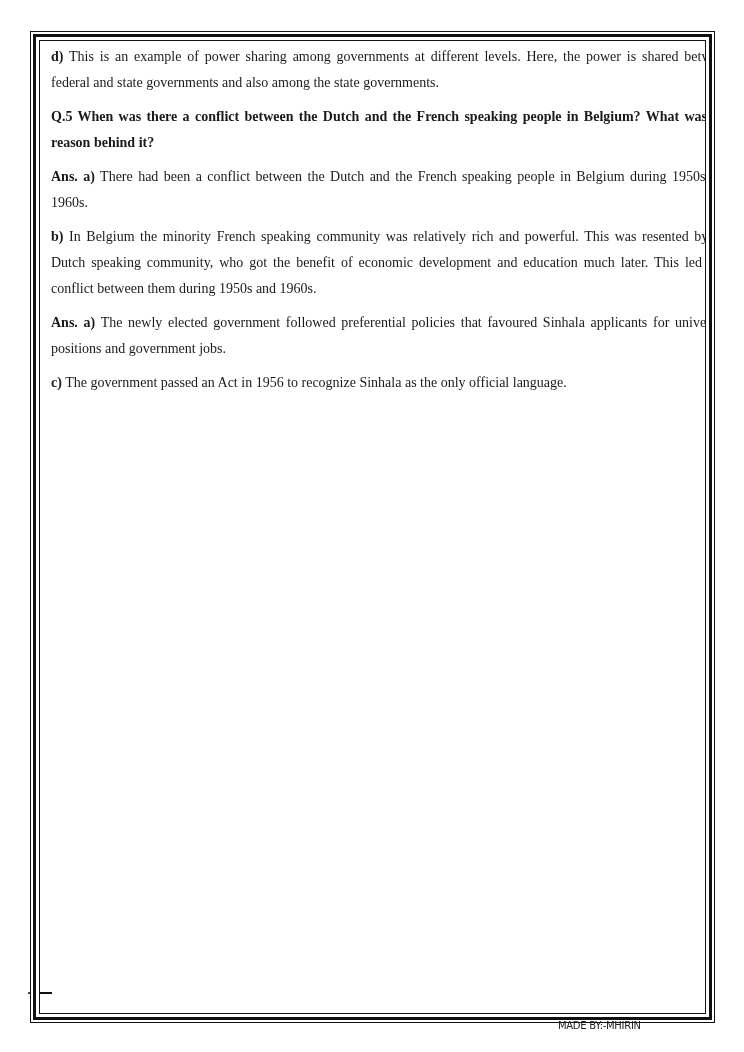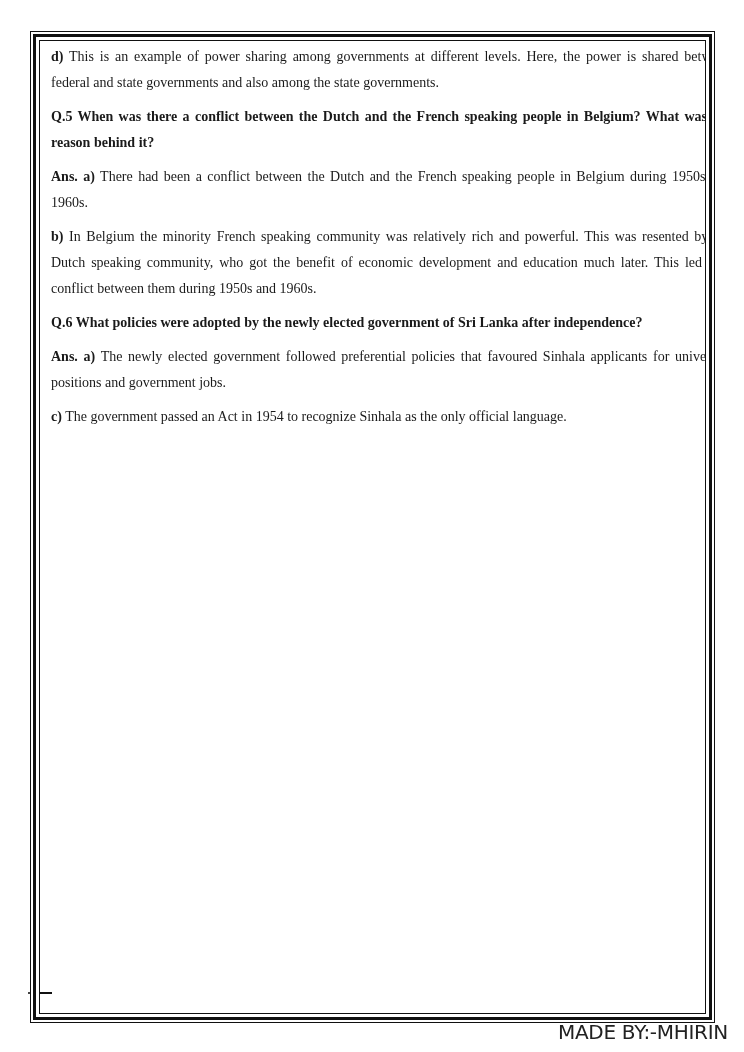--- a/index.html
+++ b/index.html
@@ -75,45 +75,44 @@
       top: 992px;
       width: 2px;
       height: 2px;
       background: #444;
     }
     .footer {
       position: absolute;
       left: 558px;
       top: 1020px;
       font-family: "DejaVu Sans", "Liberation Sans", sans-serif;
-      font-size: 20px;
+      font-size: 10px;
       letter-spacing: -0.3px;
       color: #222;
     }
   </style>
 </head>
 <body>
 
 <div class="border-outer"></div>
 <div class="border-mid"></div>
 <div class="border-inner"></div>
 
 <div class="content">
   <p class="para"><b>d)</b><span> This is an example of power sharing among governments at different levels.   Here, the power is shared between federal and state governments and also among the state governments.</span></p>
 
   <p class="para q"><span>Q.5 When was there a conflict between the Dutch and the French speaking people in Belgium? What was the reason behind it?</span></p>
 
   <p class="para"><b>Ans. a)</b><span> There had been a conflict between the Dutch and the French speaking people in Belgium during 1950s and 1960s.</span></p>
 
   <p class="para"><b>b)</b><span> In Belgium the minority French speaking community was relatively rich and powerful. This was resented by the Dutch speaking community, who got the benefit of economic development and education much later. This led to a conflict between them during 1950s and 1960s.</span></p>
 
-  <p class="para q"><span>Q.6 What policies were adopted by the newly elected government of Sri Lanka after independence?</span></p>
 
   <p class="para"><b>Ans. a)</b><span> The newly elected government followed preferential policies that favoured Sinhala applicants for university positions and government jobs.</span></p>
 
 
-  <p class="para"><b>c)</b><span> The government passed an Act in 1954 to recognize Sinhala as the only official language.</span></p>
+  <p class="para"><b>c)</b><span> The government passed an Act in 1956 to recognize Sinhala as the only official language.</span></p>
 </div>
 
 <div class="mark-dash"></div>
 <div class="mark-tick"></div>
 
 <div class="footer">MADE BY:-MHIRIN</div>
 
 </body></html>

